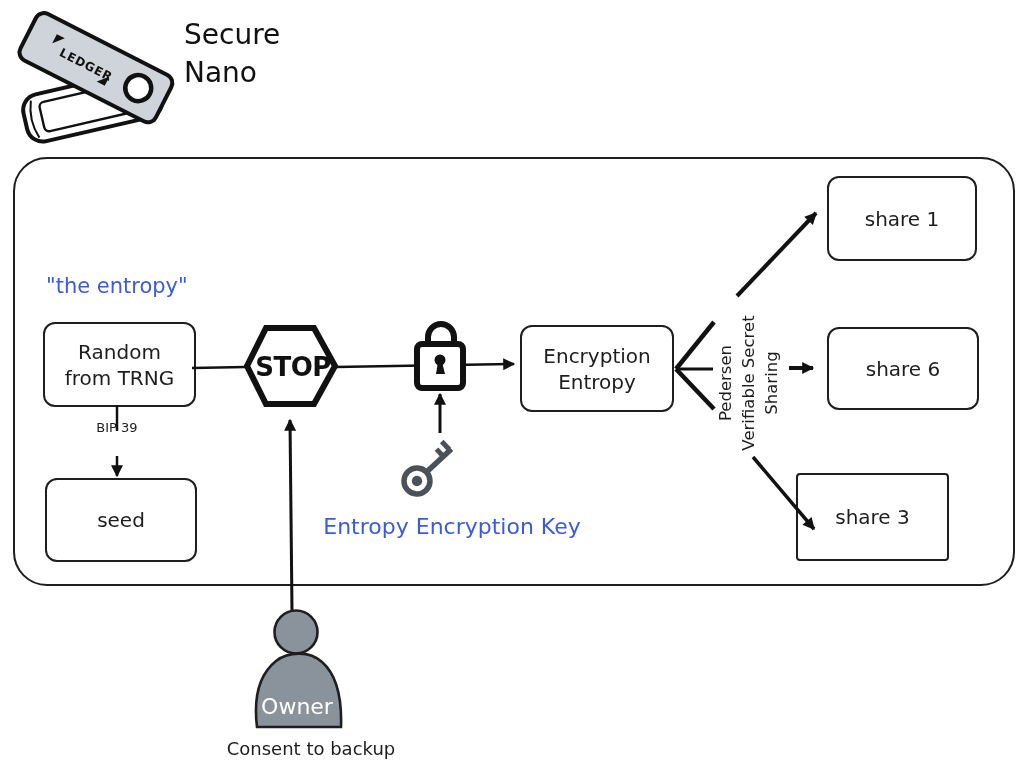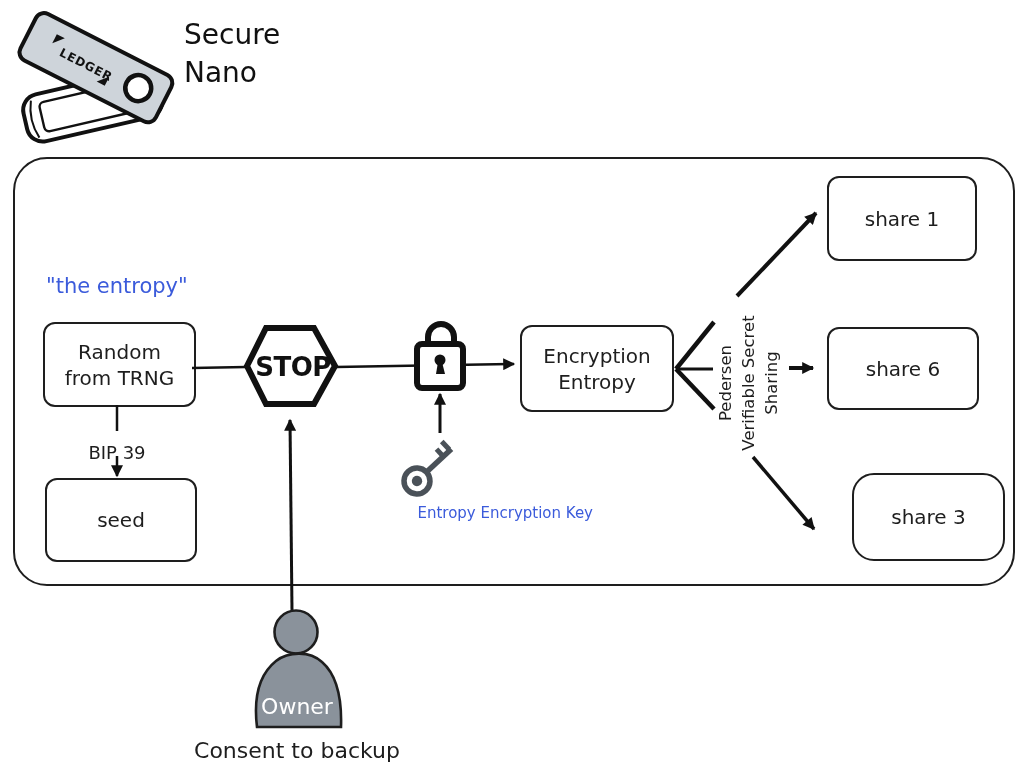--- a/index.html
+++ b/index.html
@@ -19,41 +19,41 @@
   }
   .nl{display:block;}
   .label{position:absolute;z-index:3;}
   .blue{color:#3b5bdb;}
   .title-block{
     position:absolute;left:184px;top:16px;z-index:3;
     font-size:28px;line-height:38px;color:#111;
   }
   .title-block span{display:block;}
   .entropy-note{left:46px;top:274px;font-size:21px;width:160px;}
-  .bip39{left:80px;top:442px;width:74px;text-align:center;font-size:18px;}
+  .bip39{left:80px;top:420px;width:74px;text-align:center;font-size:13px;}
   .stop-text{
     left:251px;top:352px;width:84px;height:30px;text-align:center;
     font-size:26px;font-weight:bold;letter-spacing:-0.5px;color:#111;
   }
   .key-caption{
-    left:311px;top:501px;width:282px;text-align:right;
-    font-size:15px;line-height:25px;
+    left:311px;top:514px;width:282px;text-align:center;
+    font-size:22px;line-height:25px;
   }
   .key-caption span{display:block;}
   .vss-label{
     left:674px;top:348px;width:150px;height:70px;
     transform:rotate(-90deg);
     text-align:center;font-size:16.5px;line-height:23px;
   }
   .vss-label span{display:block;}
   .owner-label{
     left:260px;top:694px;width:74px;text-align:center;
     font-size:22px;color:#ffffff;
   }
-  .consent-caption{left:181px;top:738px;width:232px;text-align:center;font-size:22px;}
+  .consent-caption{left:195px;top:738px;width:232px;text-align:center;font-size:18px;}
 </style>
 </head>
 <body>
 
 <div id="stage">
 
   <div class="title-block">
     <span>Secure</span>
     <span>Nano</span>
   </div>
@@ -79,21 +79,21 @@
   </div>
 
   <div class="node" style="left:827px;top:176px;width:146px;height:81px">
     <span>share 1</span>
   </div>
 
   <div class="node" style="left:827px;top:327px;width:148px;height:79px">
     <span>share 6</span>
   </div>
 
-  <div class="node" style="left:852px;top:473px;width:149px;height:84px;border-radius:22px">
+  <div class="node" style="left:796px;top:473px;width:149px;height:84px;border-radius:4px">
     <span>share 3</span>
   </div>
 
   <svg id="shapes" width="1024" height="776" viewBox="0 0 1024 776">
     <defs>
       <marker id="ah" viewBox="0 0 10 10" refX="9" refY="5" markerWidth="14" markerHeight="12" orient="auto" markerUnits="userSpaceOnUse">
         <path d="M0,0 L10,5 L0,10 z" fill="#111"></path>
       </marker>
     </defs>
 

